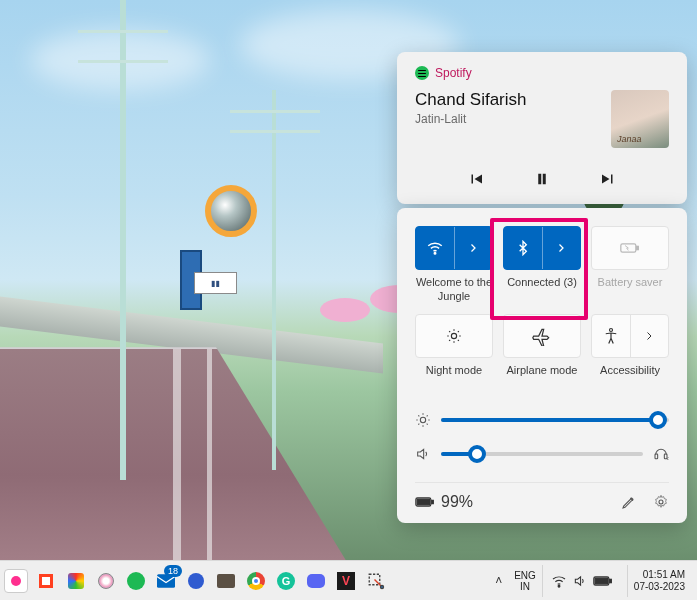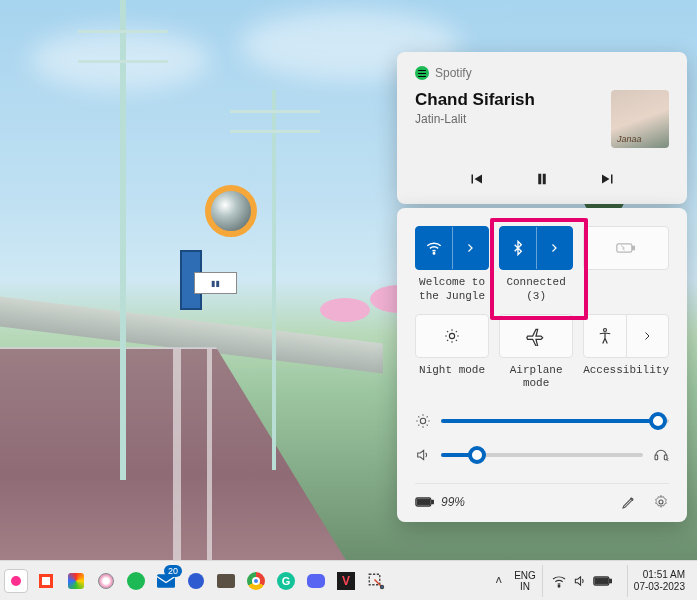--- a/index.html
+++ b/index.html
@@ -35,56 +35,56 @@
   .rail { position:absolute; left:0; top:320px; width:55%; height:30px; background:linear-gradient(#cfd6d0,#aab3ae); transform:skewY(7deg); }
   .bush { position:absolute; background:#e5a8c8; border-radius:50%; filter:brightness(1.05); }
   .tree { position:absolute; width:46px; height:100px; background:radial-gradient(circle,#3f6b43 50%,transparent 52%), linear-gradient(to top,#4d2e1b 0%,#4d2e1b 10%,transparent 10%); background-repeat:no-repeat; background-position:center top,center bottom; background-size:46px 80px,8px 40px; }
 
   
   .panel {
     position: absolute; right: 10px; background: #f3f3f3; border-radius: 8px;
     box-shadow: 0 6px 22px rgba(0,0,0,.22);
   }
   .media-panel { top: 52px; width: 290px; padding: 14px 18px 10px; background:#f1f1f1; }
-  .media-header { display:flex; align-items:center; gap:6px; font-size:12px; color:#737373; }
+  .media-header { display:flex; align-items:center; gap:6px; font-size:12px; color:#be185d; }
   .spot-icon { width:14px; height:14px; border-radius:50%; background:#1db954; display:flex; align-items:center; justify-content:center; }
   .spot-icon span { display:block; width:8px; height:1px; background:#000; box-shadow:0 -3px 0 #000,0 3px 0 #000; border-radius:1px; }
   .media-body { display:flex; justify-content:space-between; margin-top:10px; }
-  .track-title { font-size:17px; color:#111; font-weight:700; }
+  .track-title { font-size:17px; color:#111; font-weight:400; }
   .track-artist { font-size:12px; color:#6a6a6a; margin-top:2px; }
   .album-art { width:58px; height:58px; border-radius:4px; background:linear-gradient(160deg,#d9c8bd 0%, #e7d5c8 50%, #7a8d7e 100%); position:relative; overflow:hidden; }
   .album-art::after{content:"Janaa";position:absolute;bottom:4px;left:6px;font-size:9px;color:#5b3f29;font-style:italic;}
   .media-controls { display:flex; justify-content:center; gap:48px; margin-top:22px; margin-bottom:6px; }
   .media-controls button { background:none; border:none; cursor:pointer; color:#222; }
 
   
   .qs-panel { top: 208px; width: 290px; padding: 18px 18px 12px; }
   .qs-grid { display:grid; grid-template-columns: repeat(3, 1fr); gap:10px; }
   .qs-tile { display:flex; flex-direction:column; align-items:center; }
   .tile-btn { width:100%; height:44px; border-radius:4px; display:flex; align-items:center; justify-content:center; gap:0; border:1px solid #e2e2e2; background:#fbfbfb; cursor:pointer; overflow:hidden; }
   .tile-btn.split { display:flex; }
   .tile-btn.split .half { flex:1; display:flex; align-items:center; justify-content:center; height:100%; }
   .tile-btn.split .half + .half { border-left:1px solid rgba(255,255,255,.25); }
   .tile-btn.on { background:#0067c0; border-color:#0067c0; color:#fff; }
   .tile-btn.on .half + .half { border-left:1px solid rgba(255,255,255,.4); }
-  .tile-label { font-size:11px; color:#3a3a3a; text-align:center; margin-top:6px; line-height:1.25; min-height:26px;font-family:Liberation Mono, monospace; }
+  .tile-label { font-size:11px; color:#3a3a3a; text-align:center; margin-top:6px; line-height:1.25; min-height:26px; }
   .tile-btn.disabled { color:#b9b9b9; }
   .tile-label.disabled { color:#a7a7a7; }
 
   .highlight { position:absolute; left:490px; top:218px; width:98px; height:102px; border:4px solid #e6006e; border-radius:2px; pointer-events:none; }
 
   .slider-row { display:flex; align-items:center; gap:10px; margin-top:22px; }
   .slider-row + .slider-row { margin-top:18px; }
   .slider { position:relative; flex:1; height:4px; background:#cfcfcf; border-radius:2px; }
   .slider .fill { position:absolute; left:0; top:0; bottom:0; background:#0067c0; border-radius:2px; }
   .slider .thumb { position:absolute; top:50%; width:18px; height:18px; border-radius:50%; background:#fff; border:4px solid #0067c0; transform:translate(-50%,-50%); }
   .side-ico { color:#565656; width:16px; display:flex; justify-content:center; }
 
   .qs-footer { display:flex; align-items:center; justify-content:space-between; margin-top:20px; padding-top:10px; border-top:1px solid #e4e4e4; }
-  .qs-footer .left { display:flex; align-items:center; gap:6px; font-size:12px; color:#3a3a3a;font-style:italic; }
+  .qs-footer .left { display:flex; align-items:center; gap:6px; font-size:16px; color:#3a3a3a; }
   .qs-footer .right { display:flex; gap:16px; color:#555; }
 
   
   .taskbar {
     position:absolute; left:0; right:0; bottom:0; height:40px; background:#efefef; border-top:1px solid #dadada;
     display:flex; align-items:center; justify-content:space-between; padding:0 6px 0 4px;
   }
   .tb-left { display:flex; align-items:center; gap:6px; }
   .tb-ico { width:24px; height:24px; border-radius:4px; display:flex; align-items:center; justify-content:center; position:relative; font-size:14px; }
 
@@ -200,20 +200,21 @@
     <div class="qs-tile">
       <div class="tile-btn disabled">
         <span>
           <svg width="20" height="14" viewBox="0 0 24 14" fill="none" stroke="currentColor" stroke-width="1.5">
               <rect x="1" y="2" width="18" height="10" rx="2"></rect>
               <rect x="20" y="5" width="2" height="4" fill="currentColor"></rect>
               <path d="M6 4l4 3-2 0 2 3" stroke-width="1"></path>
             </svg>
         </span>
       </div>
+      <div class="tile-label disabled">Battery saver</div>
     </div>
 
     <div class="qs-tile">
       <div class="tile-btn">
         <span style="color:#333">
           <svg width="18" height="18" viewBox="0 0 24 24" fill="none" stroke="currentColor" stroke-width="1.5">
               <circle cx="12" cy="12" r="3.5"></circle>
               <path d="M12 3v2M12 19v2M3 12h2M19 12h2M5.5 5.5l1.4 1.4M17.1 17.1l1.4 1.4M5.5 18.5l1.4-1.4M17.1 6.9l1.4-1.4"></path>
             </svg>
         </span>
@@ -328,21 +329,21 @@
         <span style="width:16px;height:16px;border-radius:50%;border:1px solid #888;background:radial-gradient(circle,#fff 30%,#f0a0c0 60%,#90c0f0)"></span>
       </div>
     <div class="tb-ico">
         <span style="width:18px;height:18px;border-radius:50%;background:#1db954"></span>
       </div>
     <div class="tb-ico">
       <svg width="18" height="14" viewBox="0 0 24 18" fill="#0067c0">
           <rect width="24" height="18" rx="2"></rect>
           <path d="M0 3l12 8 12-8" stroke="#fff" stroke-width="1.5" fill="none"></path>
         </svg>
-      <span class="badge">20</span>
+      <span class="badge">18</span>
     </div>
     <div class="tb-ico">
         <span style="width:16px;height:16px;border-radius:50%;background:#2f5bd0"></span>
       </div>
     <div class="tb-ico">
         <span style="width:18px;height:14px;background:#5b5044;border-radius:2px"></span>
       </div>
     <div class="tb-ico">
         <span style="width:18px;height:18px;border-radius:50%;background:conic-gradient(#ea4335 0 120deg,#fbbc05 120deg 240deg,#34a853 240deg);position:relative">
           <span style="position:absolute;inset:5px;background:#fff;border-radius:50%"></span>

